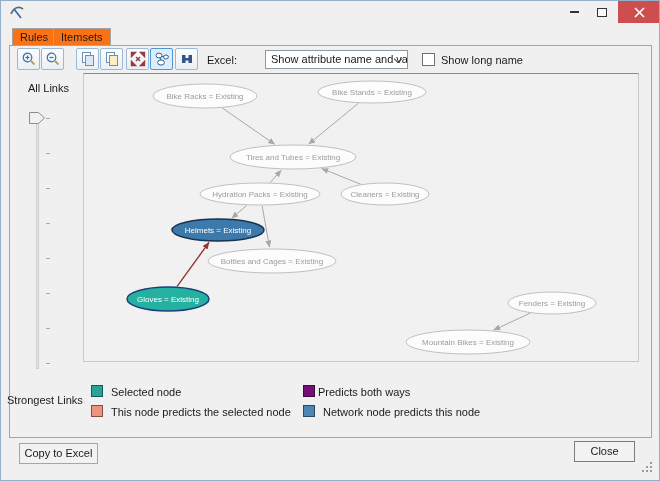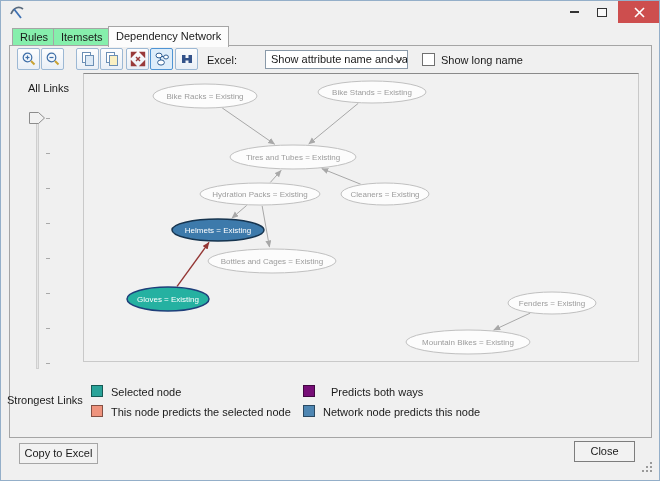--- a/index.html
+++ b/index.html
@@ -12,21 +12,21 @@
   #titlebar { position: absolute; left: 0; top: 0; width: 100%; height: 22px; background: #f0f0f0; z-index: 5; }
   #title { position: absolute; left: 0; top: 0; width: 100%; text-align: right; line-height: 22px; font-size: 12px; color: #111; }
   .winbtn { position: absolute; top: 0; height: 22px; display: flex; align-items: center; justify-content: center; cursor: default; }
   #btn-min { left: 560px; width: 26px; }
   #btn-max { left: 588px; width: 26px; }
   #btn-close { left: 617px; width: 42px; background: #cd4e4e; }
   .glyph-min { width: 9px; height: 2px; background: #333; }
   .glyph-max { width: 10px; height: 9px; border: 1px solid #333; background: #f9f9f9; }
 
   
-  .tab { position: absolute; top: 27px; height: 18px; background: #86efac; border: 1px solid #a5a5a5;
+  .tab { position: absolute; top: 27px; height: 18px; background: #f97316; border: 1px solid #a5a5a5;
          font-size: 11px; line-height: 16px; padding: 0 7px; z-index: 2; }
   .tab.active { top: 25px; height: 21px; background: #fcfcfc; border-bottom: none; line-height: 19px; z-index: 3; }
   #tabpage { position: absolute; left: 8px; top: 44px; width: 643px; height: 393px;
              border: 1px solid #a5a5a5; background: #f0f0f0; z-index: 0; }
 
   
   .tbtn { position: absolute; top: 47px; width: 23px; height: 22px; border: 1px solid #9cb8d4; border-radius: 2px;
           background: linear-gradient(#fdfdfd, #e9eff6); display: flex; align-items: center; justify-content: center; z-index: 2; }
   .tbtn.selected { background: #deedfa; border-color: #4f94d4; }
   #show-label { left: 206px; top: 53px; z-index: 2; }
@@ -81,21 +81,20 @@
     <div class="winbtn" id="btn-close">
       <svg width="11" height="11">
         <line x1="1" y1="1" x2="10" y2="10" stroke="#fff" stroke-width="1.6"></line>
         <line x1="10" y1="1" x2="1" y2="10" stroke="#fff" stroke-width="1.6"></line>
       </svg>
     </div>
   </div>
 
   <div class="tab" style="left:11px;">Rules</div>
   <div class="tab" style="left:52px;">Itemsets</div>
-  <div class="tab active" style="left:107px;">Dependency Network</div>
   <div id="tabpage"></div>
 
   <div class="tbtn" style="left:16px;">
     <svg width="16" height="16">
       <circle cx="6.5" cy="6.5" r="4.3" fill="#f2f7fc" stroke="#3f6fa8" stroke-width="1.2"></circle>
       <line x1="4.5" y1="6.5" x2="8.5" y2="6.5" stroke="#3f6fa8" stroke-width="1.2"></line>
       <line x1="6.5" y1="4.5" x2="6.5" y2="8.5" stroke="#3f6fa8" stroke-width="1.2"></line>
       <line x1="10" y1="10" x2="13.5" y2="13.5" stroke="#c9a233" stroke-width="2"></line>
     </svg>
   </div>
@@ -226,21 +225,21 @@
           <text x="384" y="271" text-anchor="middle" font-size="8" font-family="Liberation Sans, sans-serif" fill="#9c9c9c">Mountain Bikes = Existing</text>
         </g>
       </svg>
   </div>
 
   <div class="swatch" style="left: 90px; top: 384px; background: rgb(41, 163, 153);"></div>
   <div class="legend-label" style="left:110px;top:385px;">Selected node</div>
   <div class="swatch" style="left: 90px; top: 404px; background: rgb(238, 147, 125);"></div>
   <div class="legend-label" style="left:110px;top:405px;">This node predicts the selected node</div>
   <div class="swatch" style="left: 302px; top: 384px; background: rgb(119, 14, 119);"></div>
-  <div class="legend-label" style="left:322px;top:385px;padding-left:8px;">Predicts both ways</div>
+  <div class="legend-label" style="left:309px;top:385px;padding-left:8px;">Predicts both ways</div>
   <div class="swatch" style="left: 302px; top: 404px; background: rgb(78, 134, 178);"></div>
   <div class="legend-label" style="left:322px;top:405px;">Network node predicts this node</div>
 
   <div class="pushbtn" id="copy-excel-btn">Copy to Excel</div>
   <div class="pushbtn" id="close-btn">Close</div>
   <svg class="abs" id="resize-grip" width="11" height="11" fill="#9a9a9a">
     <rect x="8" y="8" width="2" height="2"></rect>
       <rect x="8" y="4" width="2" height="2"></rect>
     <rect x="4" y="8" width="2" height="2"></rect>
       <rect x="8" y="0" width="2" height="2"></rect>

